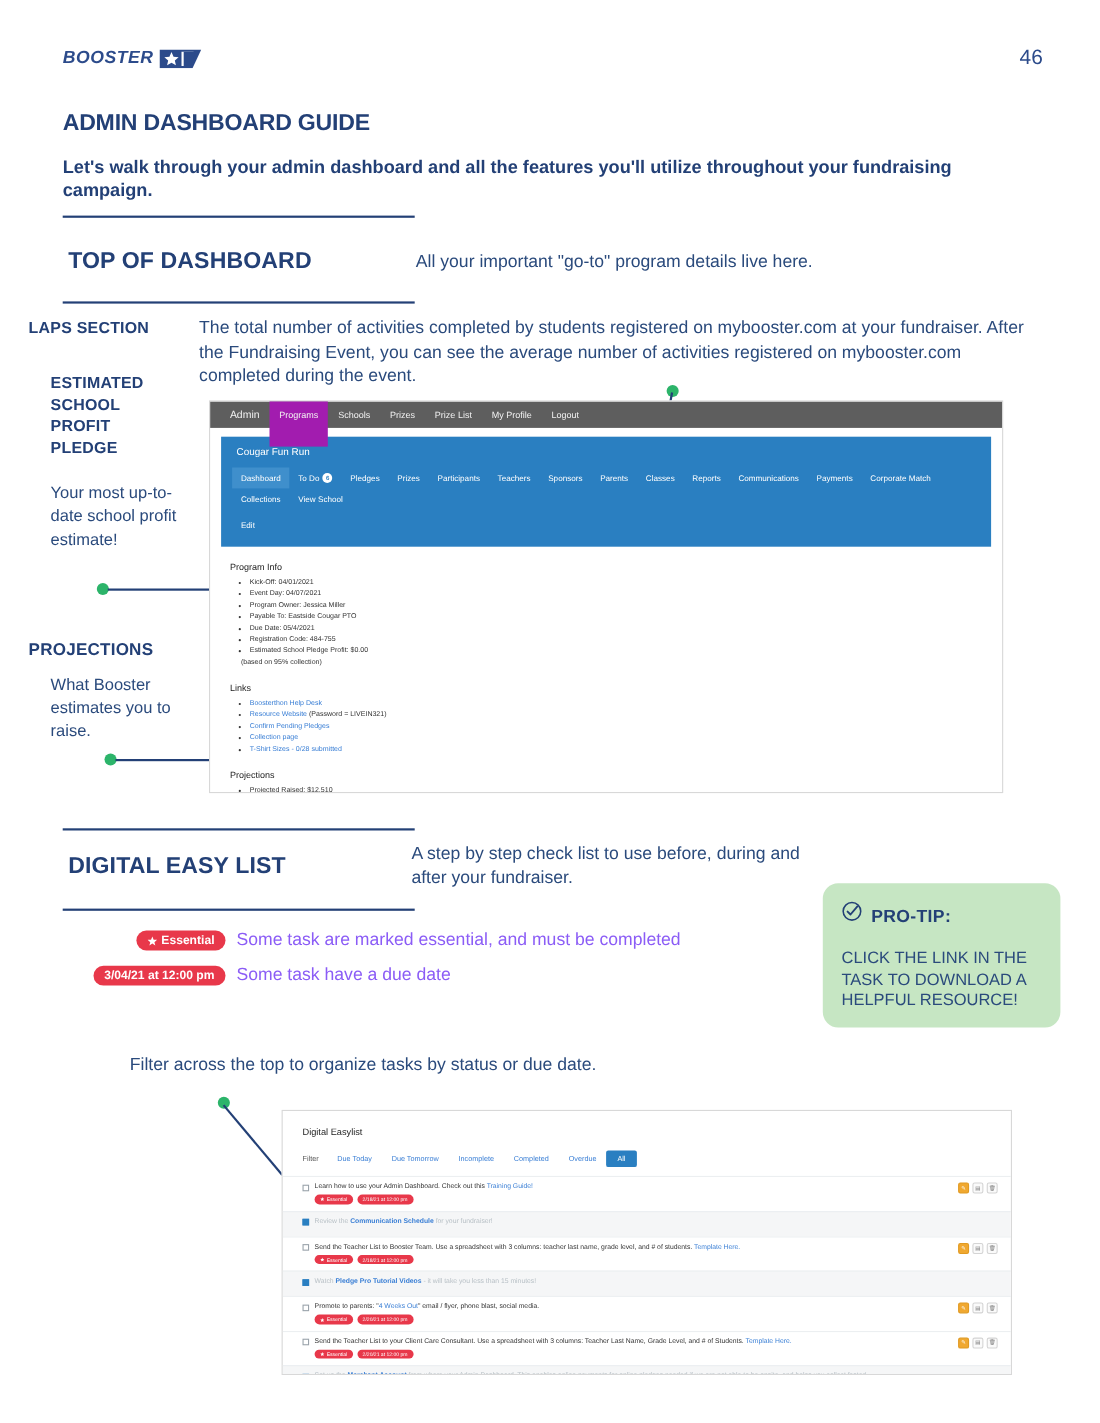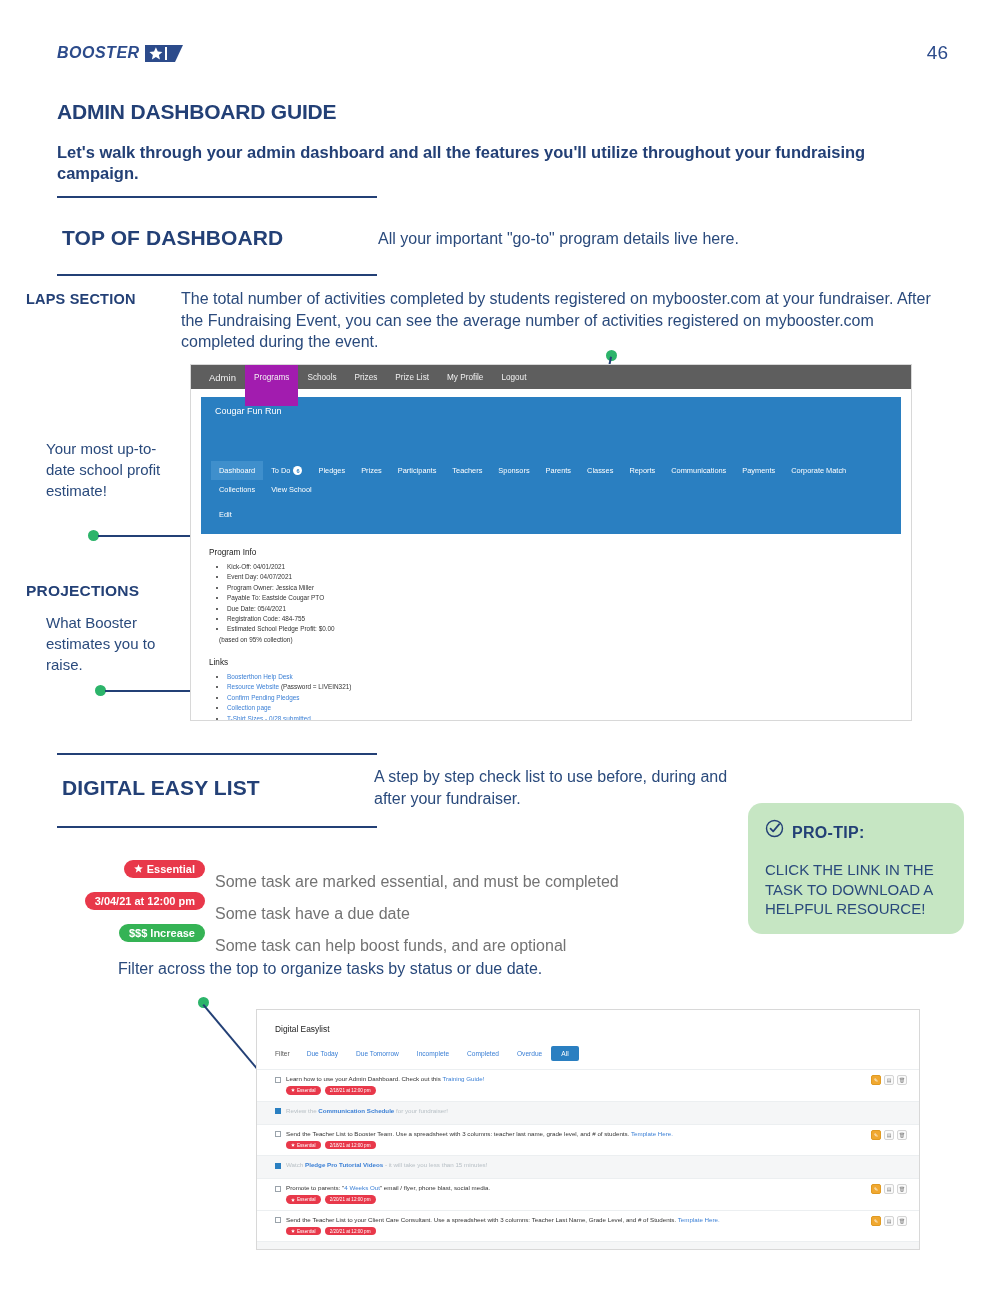--- a/index.html
+++ b/index.html
@@ -161,21 +161,20 @@
   .bluebar .proj-name {
     color: #ffffff;
     font-size: 9px;
     padding: 0 14px 9px 14px;
   }
   .bluebar .tabs {
     display: flex;
     align-items: center;
     padding: 0 10px;
     flex-wrap: wrap;
-    margin-top: 36px;
   }
   .bluebar .tab {
     color: #ffffff;
     font-size: 7.4px;
     padding: 5px 8px;
     white-space: nowrap;
     display: flex;
     align-items: center;
     gap: 3px;
   }
@@ -237,22 +236,21 @@
   .pill.red { background: #e8384a; }
   .pill.green { background: #35b355; }
   .legend-row {
     position: absolute;
     display: flex;
     align-items: center;
     gap: 10px;
   }
   .legend-text {
     font-size: 16px;
-    color: #737373;
-    margin-top: 27px;
+    color: #8b5cf6;
   }
   .legend-pill-wrap {
     width: 120px;
     display: flex;
     justify-content: flex-end;
   }
 
   
   .protip {
     position: absolute;
@@ -386,20 +384,21 @@
   <div class="subtitle">Let's walk through your admin dashboard and all the features you'll utilize throughout your fundraising campaign.</div>
 
   <div class="rule" style="left:57px; top:196px; width:320px;"></div>
   <div class="sec-head" style="left:62px; top:226px;">TOP OF DASHBOARD</div>
   <div class="sec-desc" style="left:378px; top:228px; width:470px;">All your important "go-to" program details live here.</div>
   <div class="rule" style="left:57px; top:274px; width:320px;"></div>
 
   <div class="side-head" style="left:26px; top:290px; width:150px;">LAPS SECTION</div>
   <div class="sec-desc" style="left:181px; top:288px; width:760px;">The total number of activities completed by students registered on mybooster.com at your fundraiser. After the Fundraising Event, you can see the average number of activities registered on mybooster.com completed during the event.</div>
 
+  <div class="side-head" style="left:46px; top:340px; width:105px;">ESTIMATED SCHOOL PROFIT PLEDGE</div>
   <div class="side-body" style="left:46px; top:438px; width:120px;">Your most up-to-date school profit estimate!</div>
 
   <div class="side-head" style="left:26px; top:581px; width:160px; font-size:15.5px;">PROJECTIONS</div>
   <div class="side-body" style="left:46px; top:612px; width:130px;">What Booster estimates you to raise.</div>
 
   <div class="dot" style="left:88px; top:530px;"></div>
   <div class="conn" style="left:98px; top:535px; width:100px; height:1.6px;"></div>
 
   <div class="dot" style="left:95px; top:685px;"></div>
   <div class="conn" style="left:105px; top:690px; width:96px; height:1.6px;"></div>
@@ -504,26 +503,20 @@
     <span class="legend-text">Some task are marked essential, and must be completed</span>
   </div>
 
   <div class="legend-row" style="left:85px; top:878px;">
     <span class="legend-pill-wrap">
       <span class="pill red">3/04/21 at 12:00 pm</span>
     </span>
     <span class="legend-text">Some task have a due date</span>
   </div>
 
-  <div class="legend-row" style="left:85px; top:910px;">
-    <span class="legend-pill-wrap">
-      <span class="pill green">$$$ Increase</span>
-    </span>
-    <span class="legend-text">Some task can help boost funds, and are optional</span>
-  </div>
 
   <div class="filter-note">Filter across the top to organize tasks by status or due date.</div>
 
   <div class="protip">
     <div class="protip-head">
       <span>
         <svg width="19" height="19" viewBox="0 0 20 20">
           <circle cx="10" cy="10" r="8.4" fill="none" stroke="#234076" stroke-width="1.5"></circle>
           <path d="M5.8 10.2 L8.6 13 L15 5.4" fill="none" stroke="#234076" stroke-width="1.8" stroke-linecap="round" stroke-linejoin="round"></path>
         </svg>

